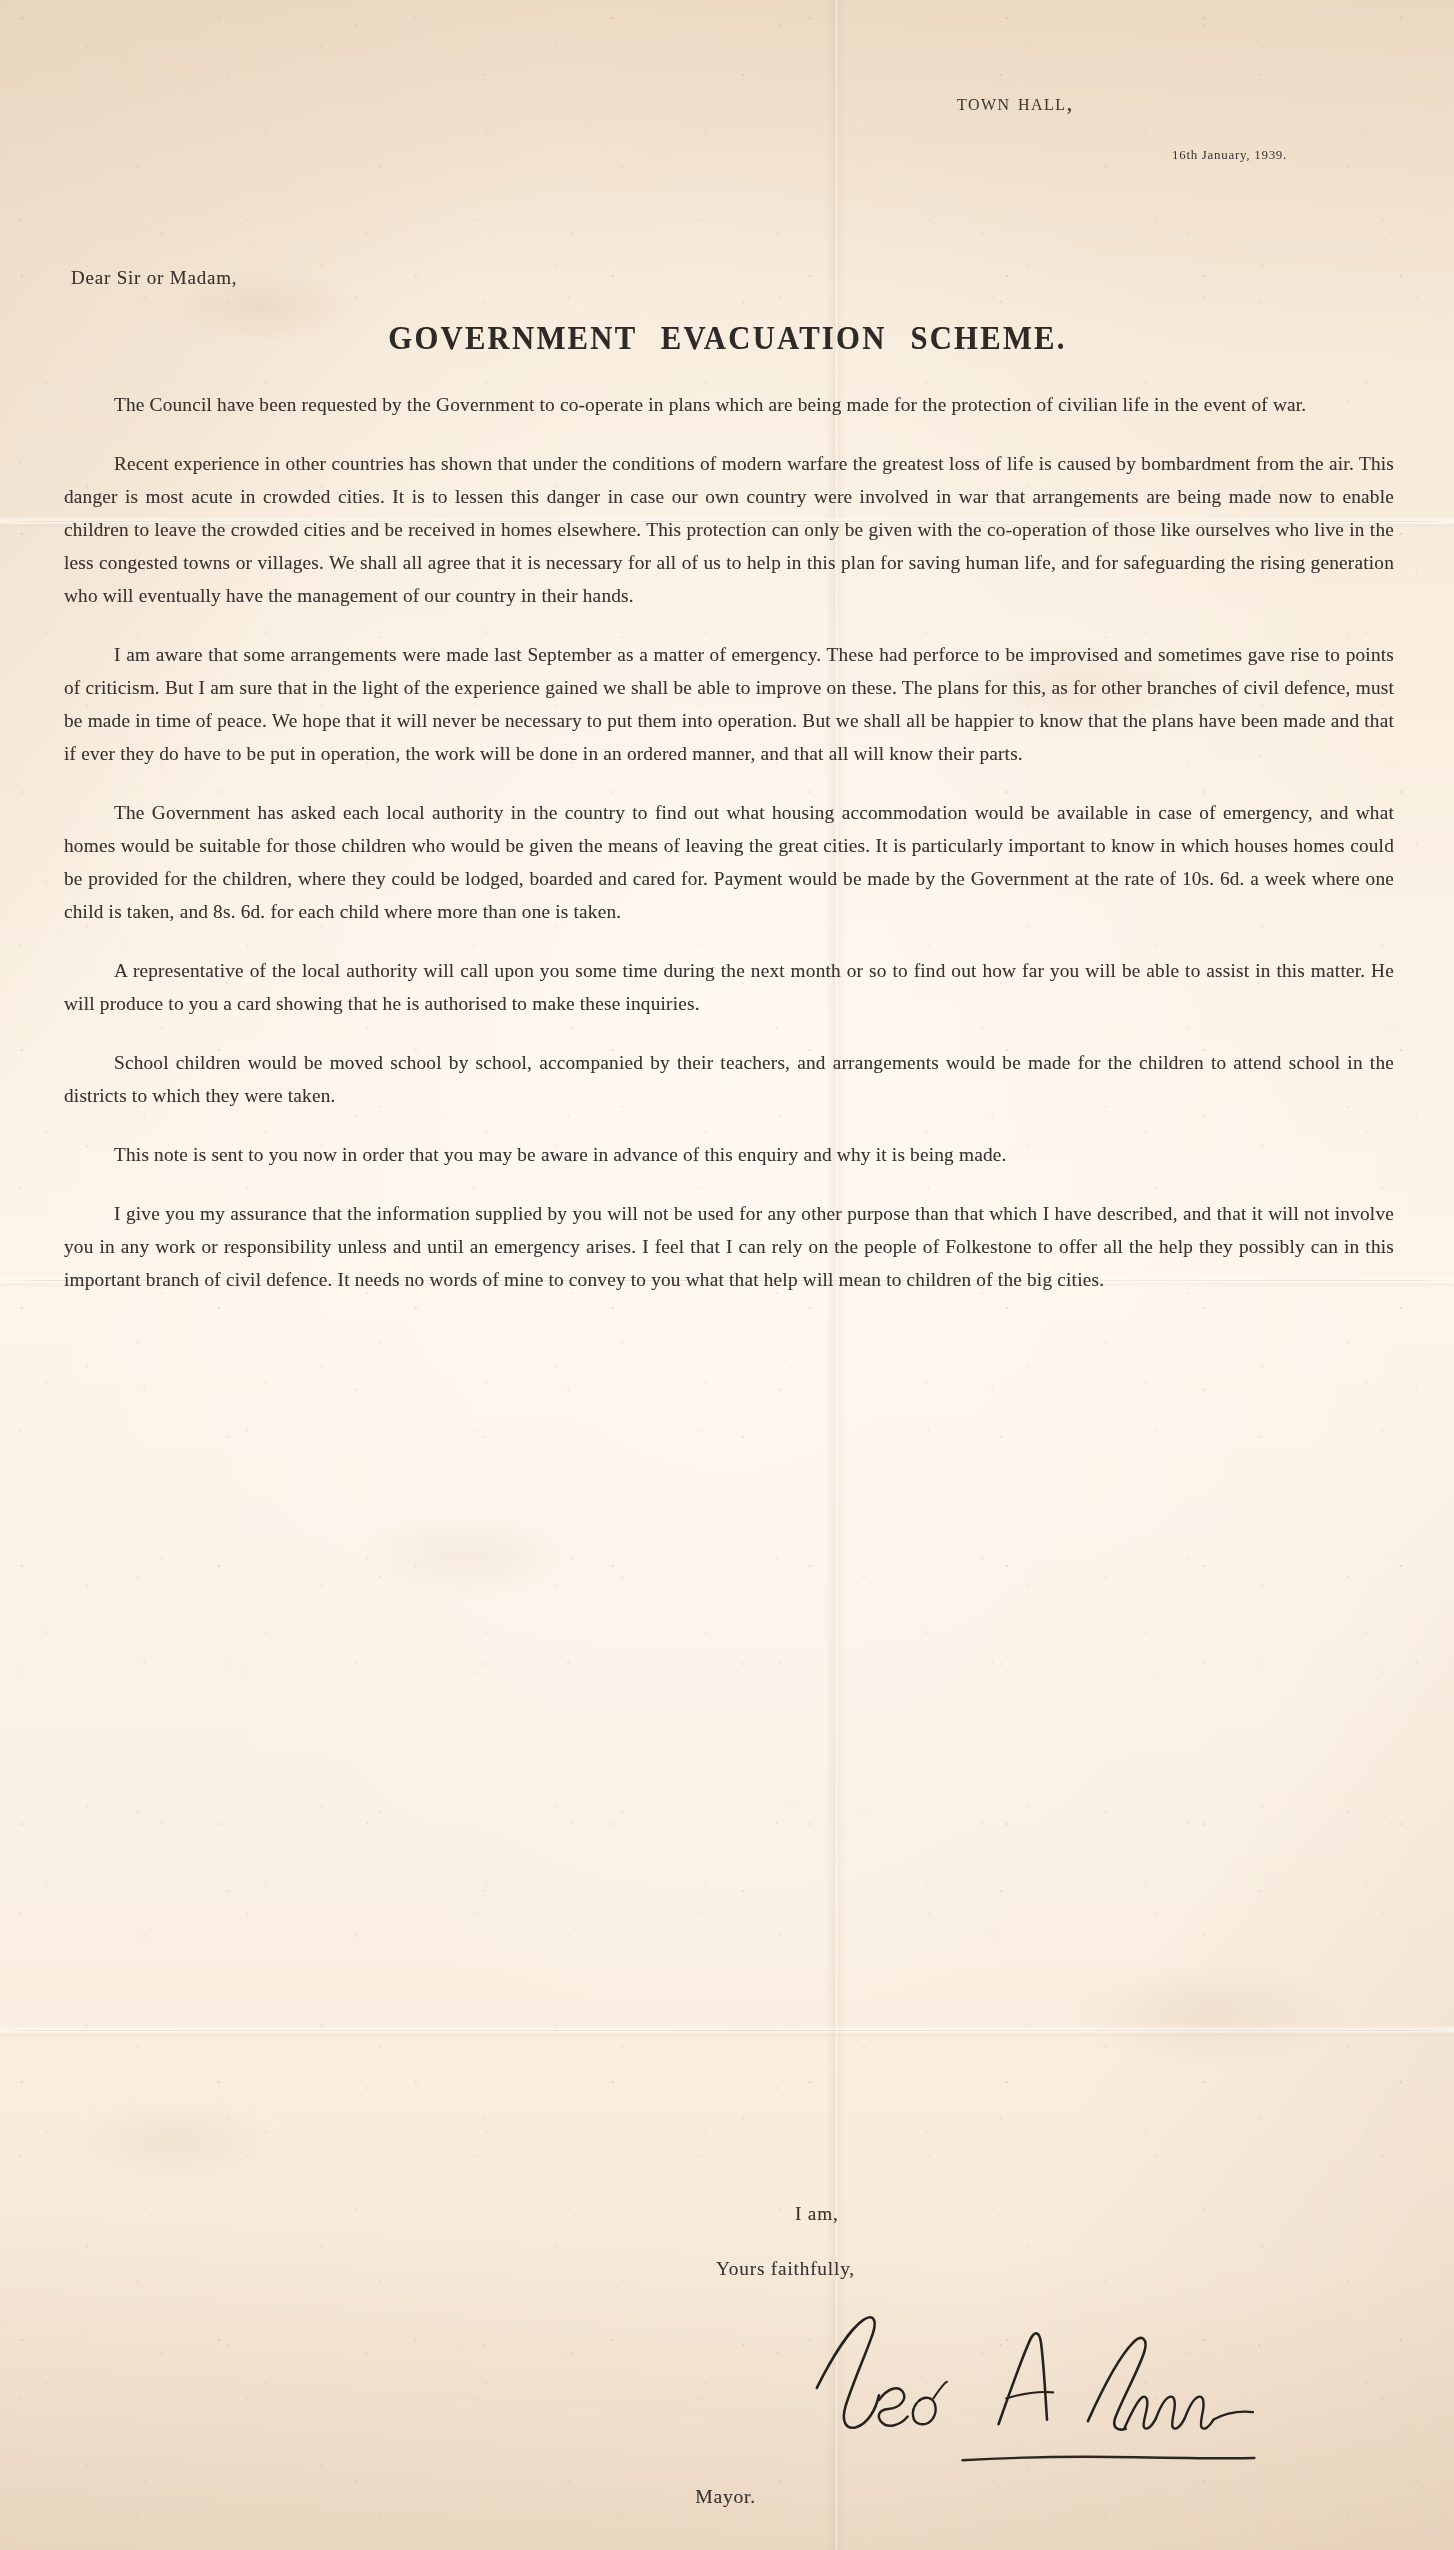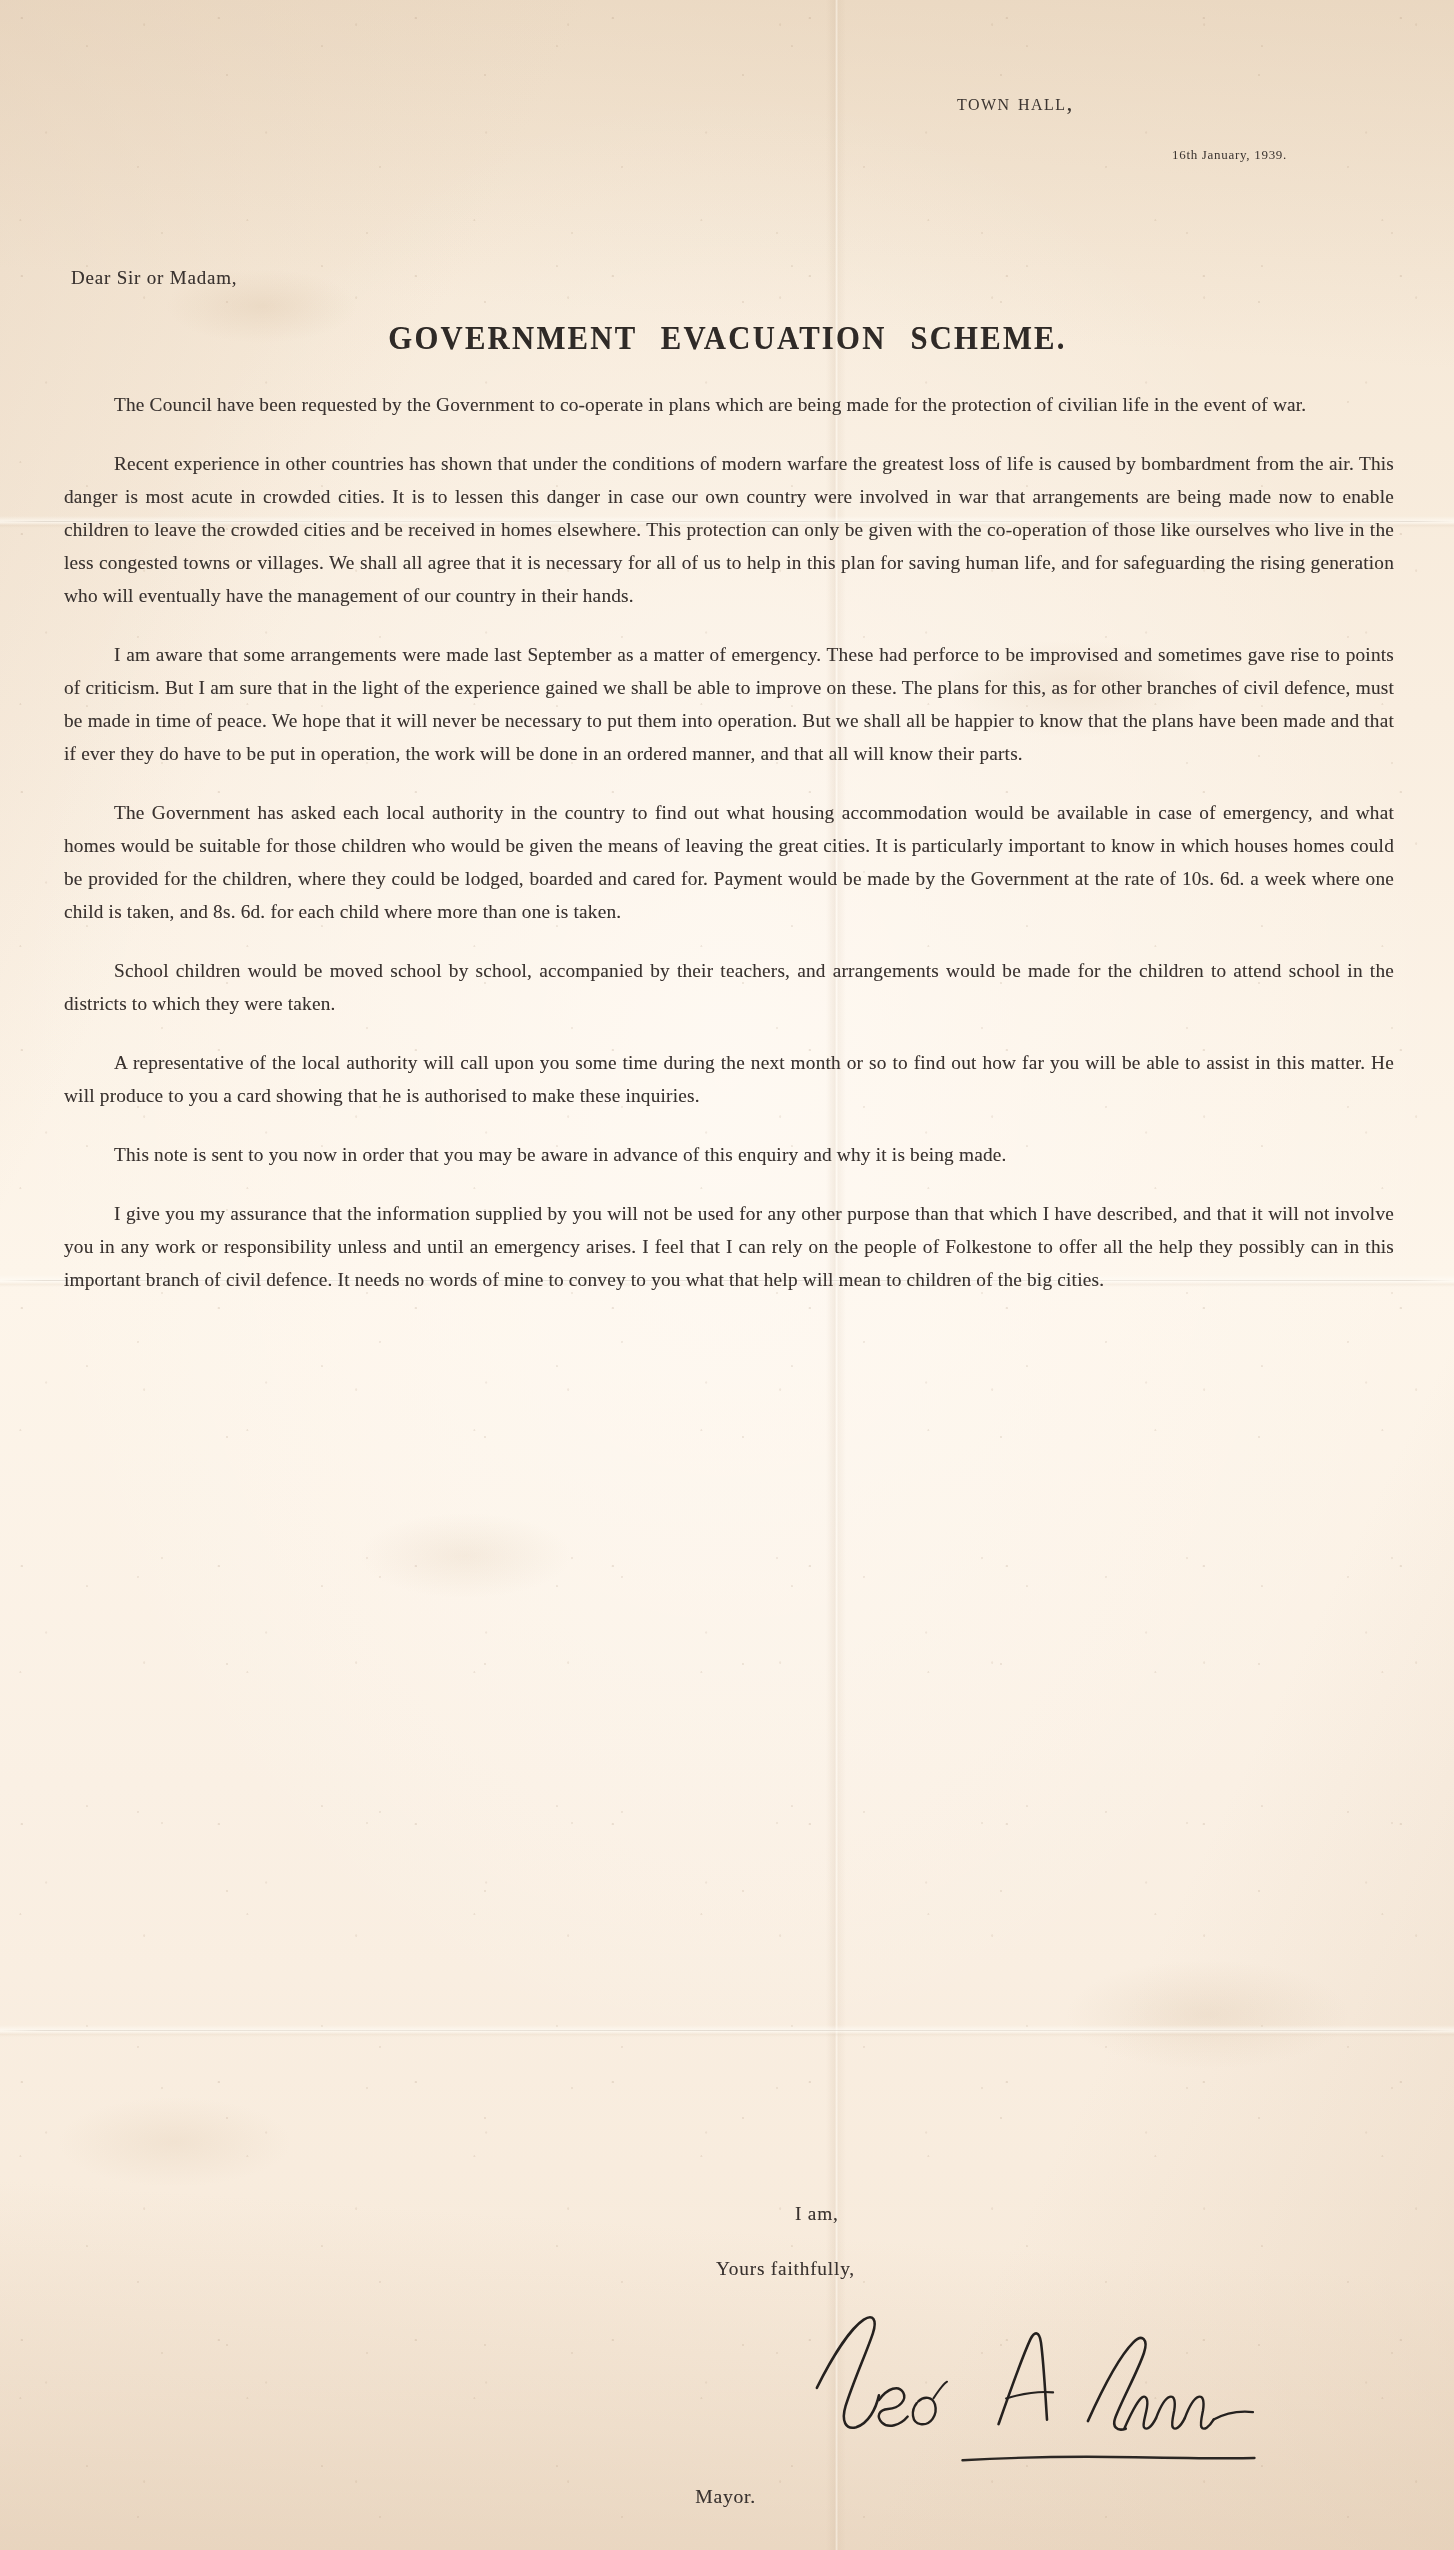--- a/index.html
+++ b/index.html
@@ -259,22 +259,22 @@
 
     <div class="salutation inky">Dear Sir or Madam,</div>
 
     <div class="doc-title inky">GOVERNMENT  EVACUATION  SCHEME.</div>
 
     <div class="body-block">
       <p class="para inky">The Council have been requested by the Government to co-operate in plans which are being made for the protection of civilian life in the event of war.</p>
       <p class="para inky">Recent experience in other countries has shown that under the conditions of modern warfare the greatest loss of life is caused by bombardment from the air.   This danger is most acute in crowded cities.   It is to lessen this danger in case our own country were involved in war that arrangements are being made now to enable children to leave the crowded cities and be received in homes elsewhere.   This protection can only be given with the co-operation of those like ourselves who live in the less congested towns or villages.   We shall all agree that it is necessary for all of us to help in this plan for saving human life, and for safeguarding the rising generation who will eventually have the management of our country in their hands.</p>
       <p class="para inky">I am aware that some arrangements were made last September as a matter of emergency.   These had perforce to be improvised and sometimes gave rise to points of criticism.   But I am sure that in the light of the experience gained we shall be able to improve on these.   The plans for this, as for other branches of civil defence, must be made in time of peace.   We hope that it will never be necessary to put them into operation.   But we shall all be happier to know that the plans have been made and that if ever they do have to be put in operation, the work will be done in an ordered manner, and that all will know their parts.</p>
       <p class="para inky">The Government has asked each local authority in the country to find out what housing accommodation would be available in case of emergency, and what homes would be suitable for those children who would be given the means of leaving the great cities.   It is particularly important to know in which houses homes could be provided for the children, where they could be lodged, boarded and cared for.   Payment would be made by the Government at the rate of 10s. 6d. a week where one child is taken, and 8s. 6d. for each child where more than one is taken.</p>
+      <p class="para inky">A representative of the local authority will call upon you some time during the next month or so to find out how far you will be able to assist in this matter.  He will produce to you a card showing that he is authorised to make these inquiries.</p>
       <p class="para inky">School children would be moved school by school, accompanied by their teachers, and arrangements would be made for the children to attend school in the districts to which they were taken.</p>
-      <p class="para inky">A representative of the local authority will call upon you some time during the next month or so to find out how far you will be able to assist in this matter.  He will produce to you a card showing that he is authorised to make these inquiries.</p>
       <p class="para inky">This note is sent to you now in order that you may be aware in advance of this enquiry and why it is being made.</p>
       <p class="para inky">I give you my assurance that the information supplied by you will not be used for any other purpose than that which I have described, and that it will not involve you in any work or responsibility unless and until an emergency arises.   I feel that I can rely on the people of Folkestone to offer all the help they possibly can in this important branch of civil defence.   It needs no words of mine to convey to you what that help will mean to children of the big cities.</p>
     </div>
 
     <div class="closing">
       <div class="iam inky">I am,</div>
       <div class="yours inky">Yours faithfully,</div>
     </div>
 
     <div class="signature" role="img" aria-label="Handwritten signature">

